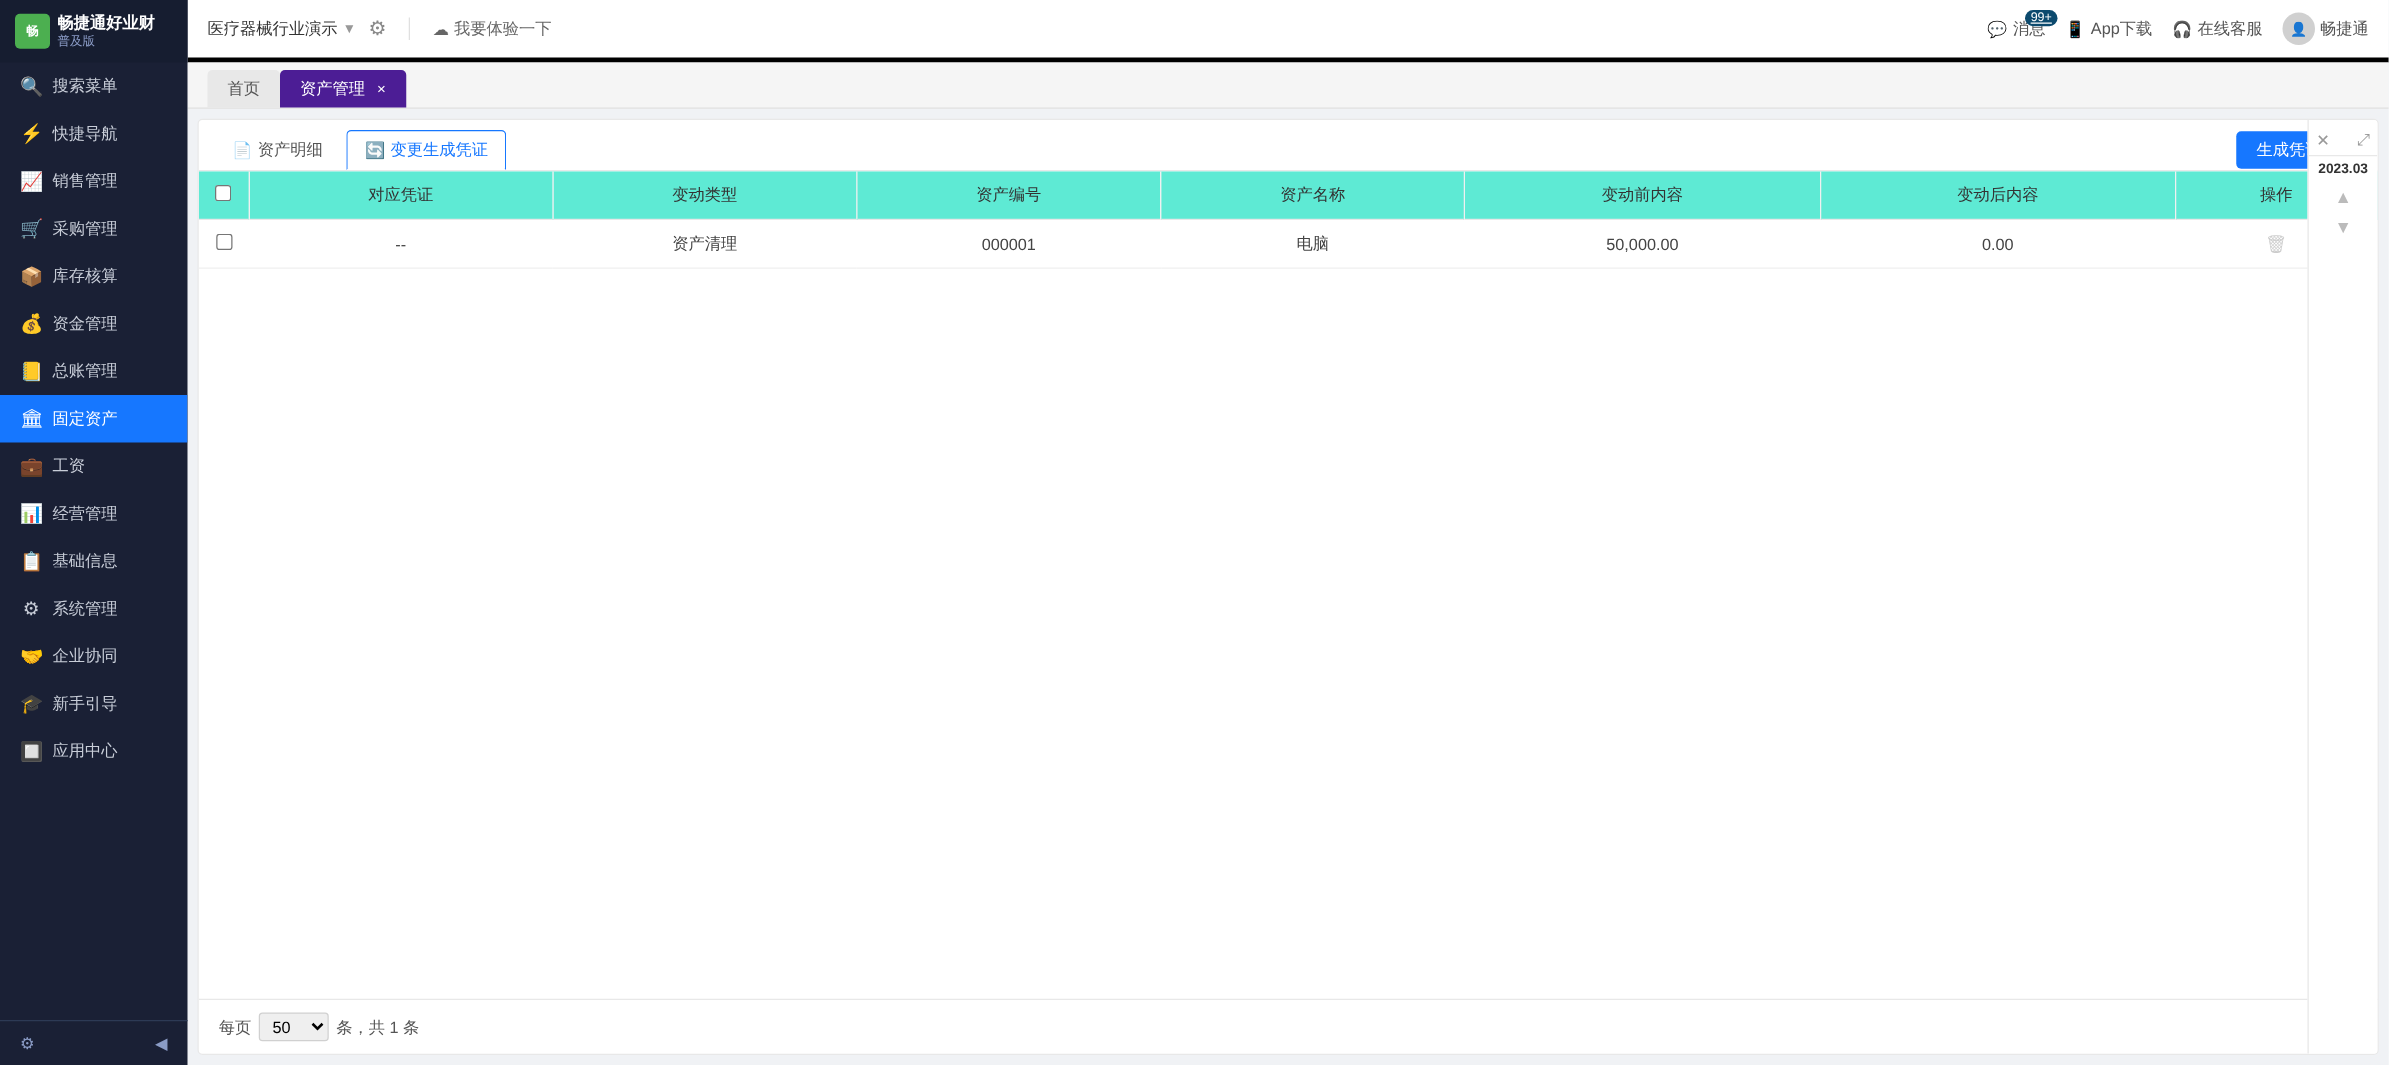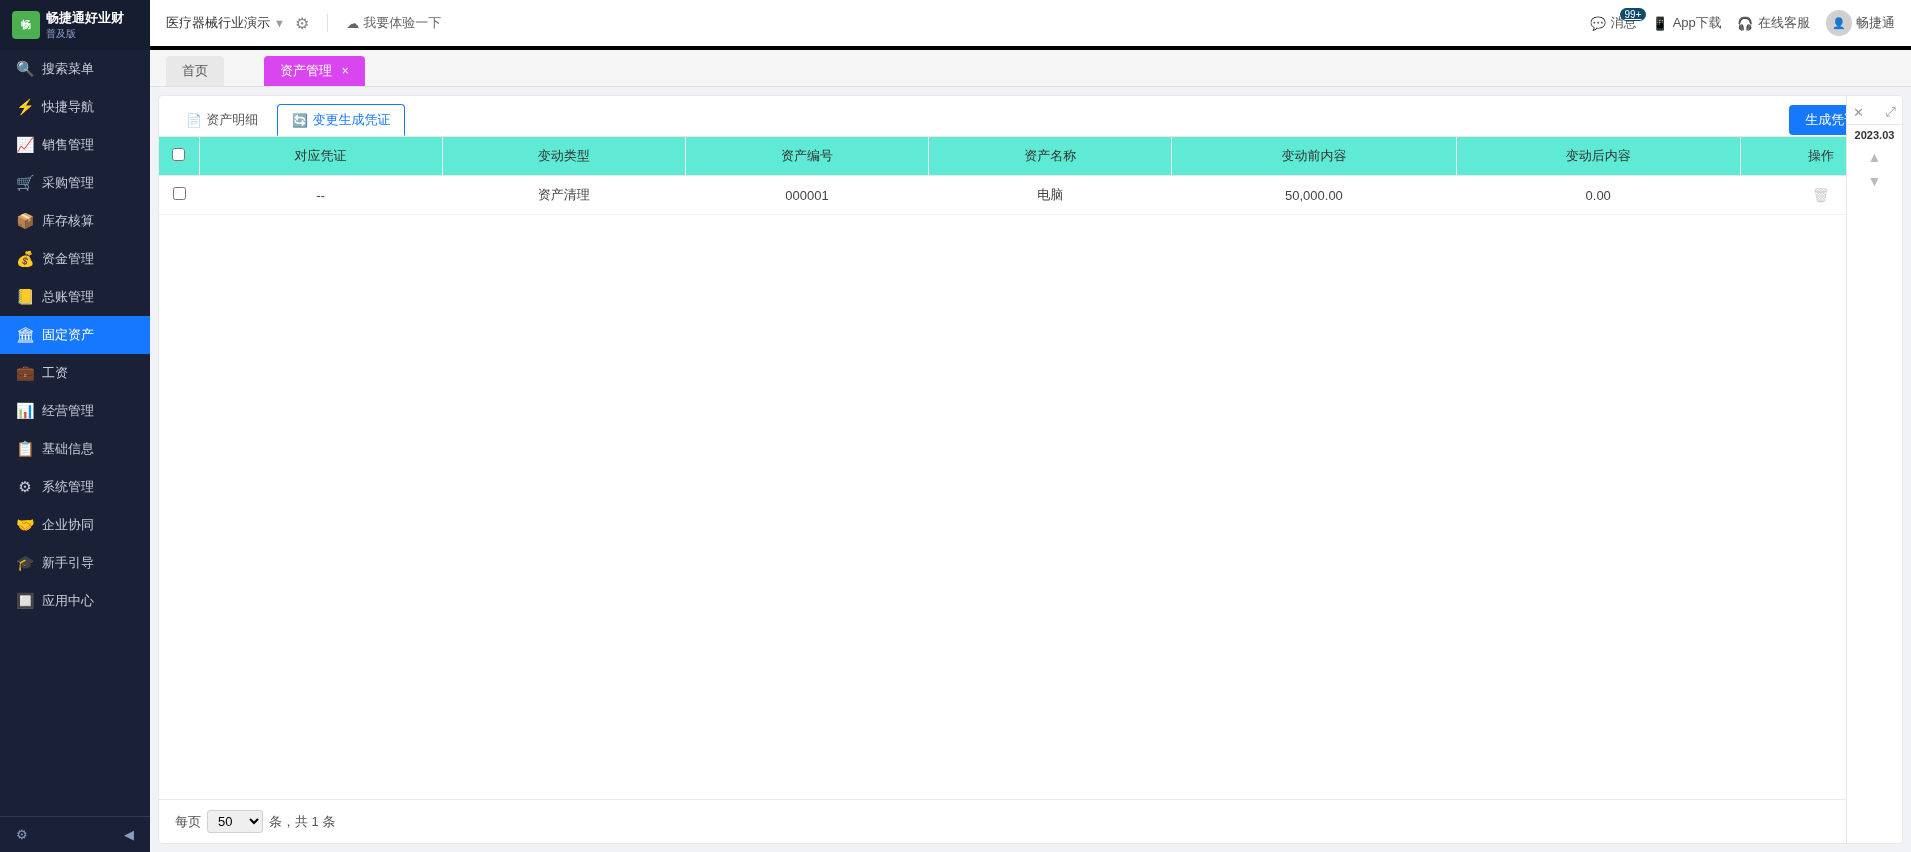--- a/index.html
+++ b/index.html
@@ -138,23 +138,22 @@
     }
     .tab-item {
       padding: 6px 16px;
       border-radius: 4px 4px 0 0;
       font-size: 13px;
       cursor: pointer;
       color: #555;
       background: #e8e8e8;
     }
     .tab-item.active {
-      background: #d946ef;
+      background: #4c1d95;
       color: #fff;
-      margin-left: 40px;
     }
     .tab-close { margin-left: 6px; color: #fff; font-size: 12px; }
 
     
     .content {
       flex: 1;
       overflow: hidden;
       display: flex;
       background: #fff;
       margin: 8px;

